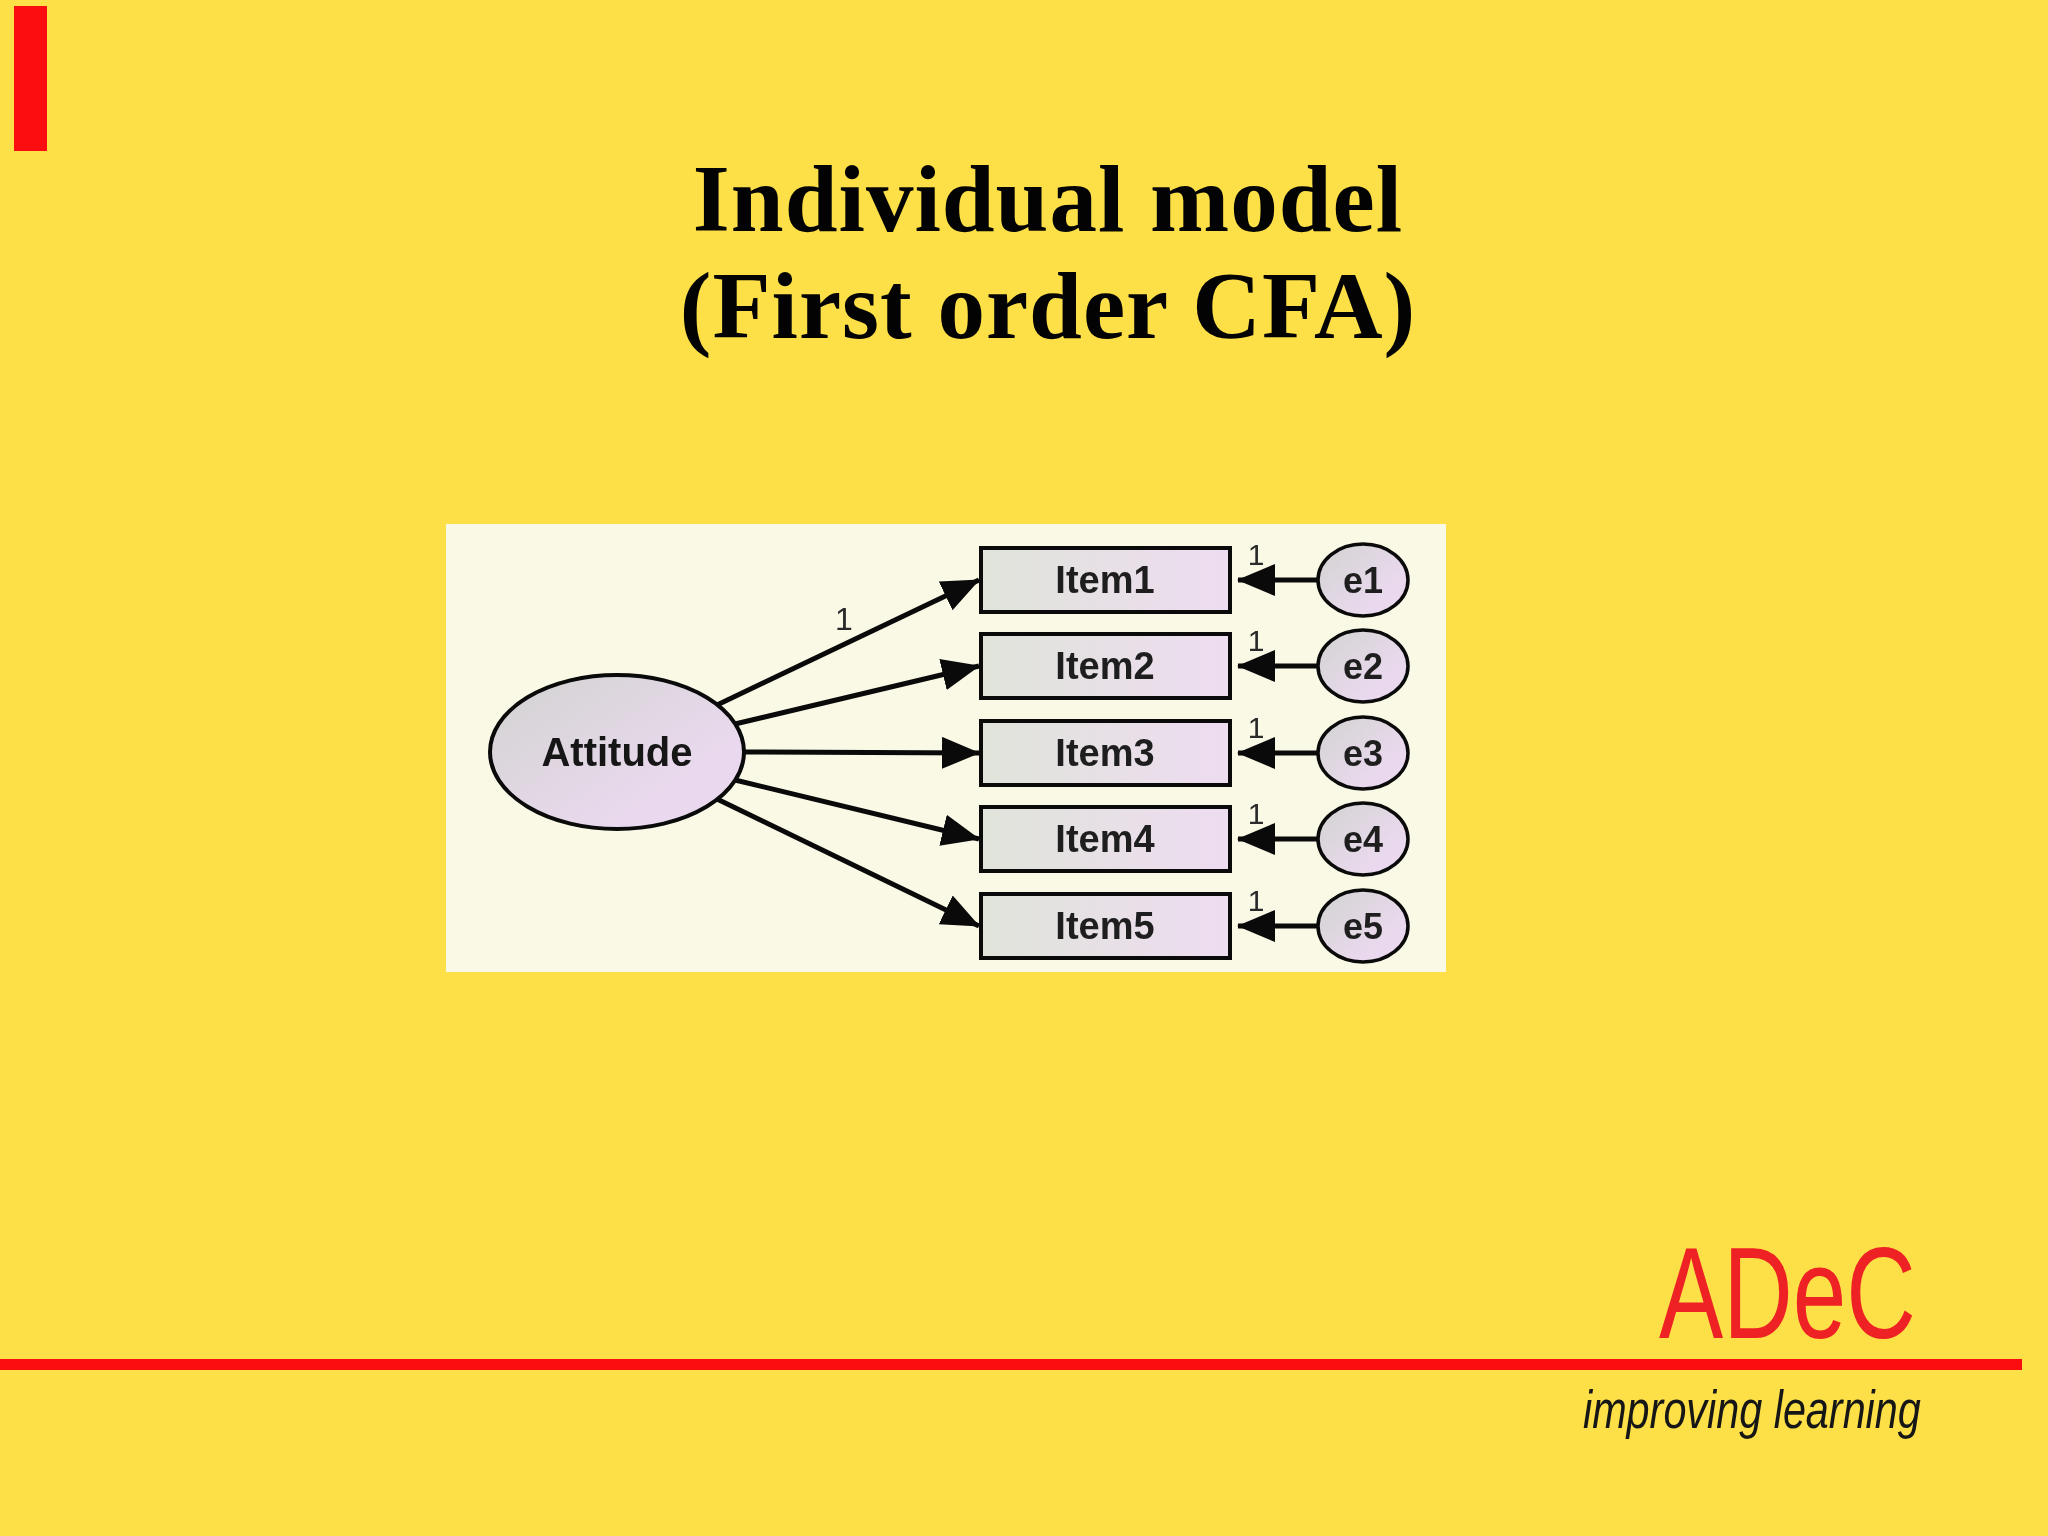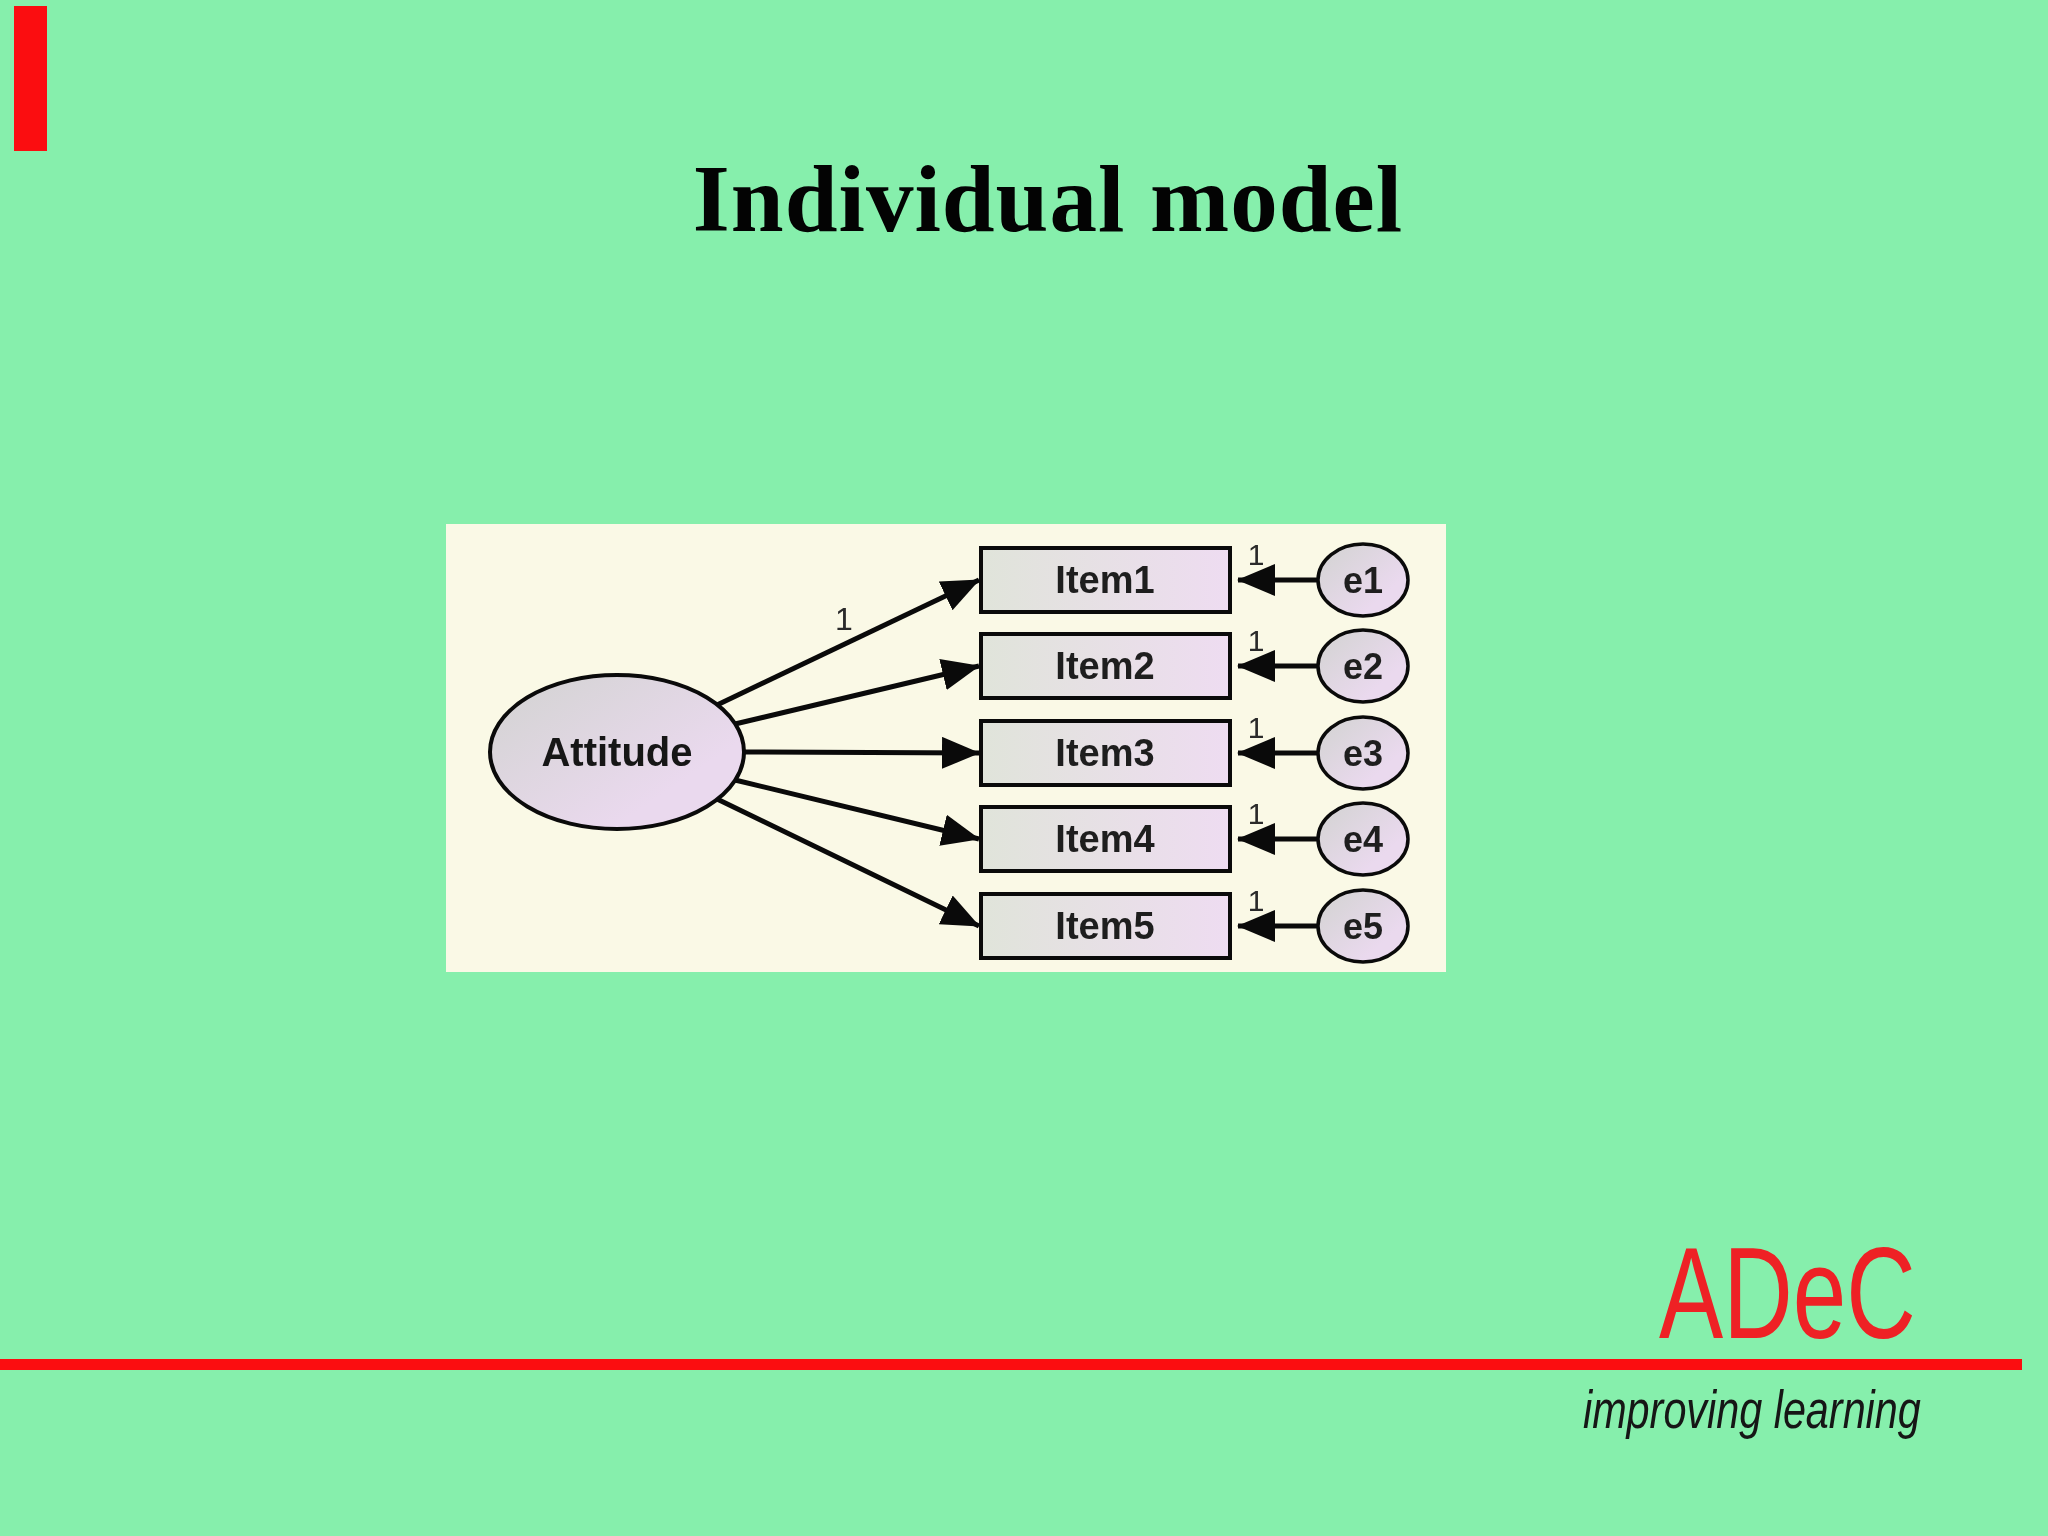--- a/index.html
+++ b/index.html
@@ -1,19 +1,19 @@
 <!DOCTYPE html>
 <html><head>
 <meta charset="utf-8">
 <style>
   html,body{margin:0;padding:0;background:#777;}
   .slide{
     position:relative;
     width:2048px;height:1536px;
-    background:#86efac;
+    background:#fde047;
     overflow:hidden;
     font-family:"Liberation Sans", sans-serif;
   }
   .red-bar{
     position:absolute;left:14px;top:6px;width:33px;height:145px;
     background:#fb0d10;
   }
   .title{
     position:absolute;left:424px;top:146px;width:1248px;
     text-align:center;
@@ -58,20 +58,21 @@
 </style>
 </head>
 <body>
 
 <div class="slide">
 
   <div class="red-bar"></div>
 
   <div class="title">
     <div>Individual model</div>
+    <div>(First order CFA)</div>
   </div>
 
   <svg style="position:absolute;left:0;top:0;" width="2048" height="1536" viewBox="0 0 2048 1536">
     <defs>
       <linearGradient id="boxGrad" x1="0" y1="0" x2="1" y2="0">
         <stop offset="0" stop-color="#e0e4da"></stop>
         <stop offset="1" stop-color="#eedcf1"></stop>
       </linearGradient>
       <linearGradient id="ovalGrad" x1="0" y1="0" x2="0.9" y2="0.8">
         <stop offset="0.15" stop-color="#d6d4d6"></stop>

